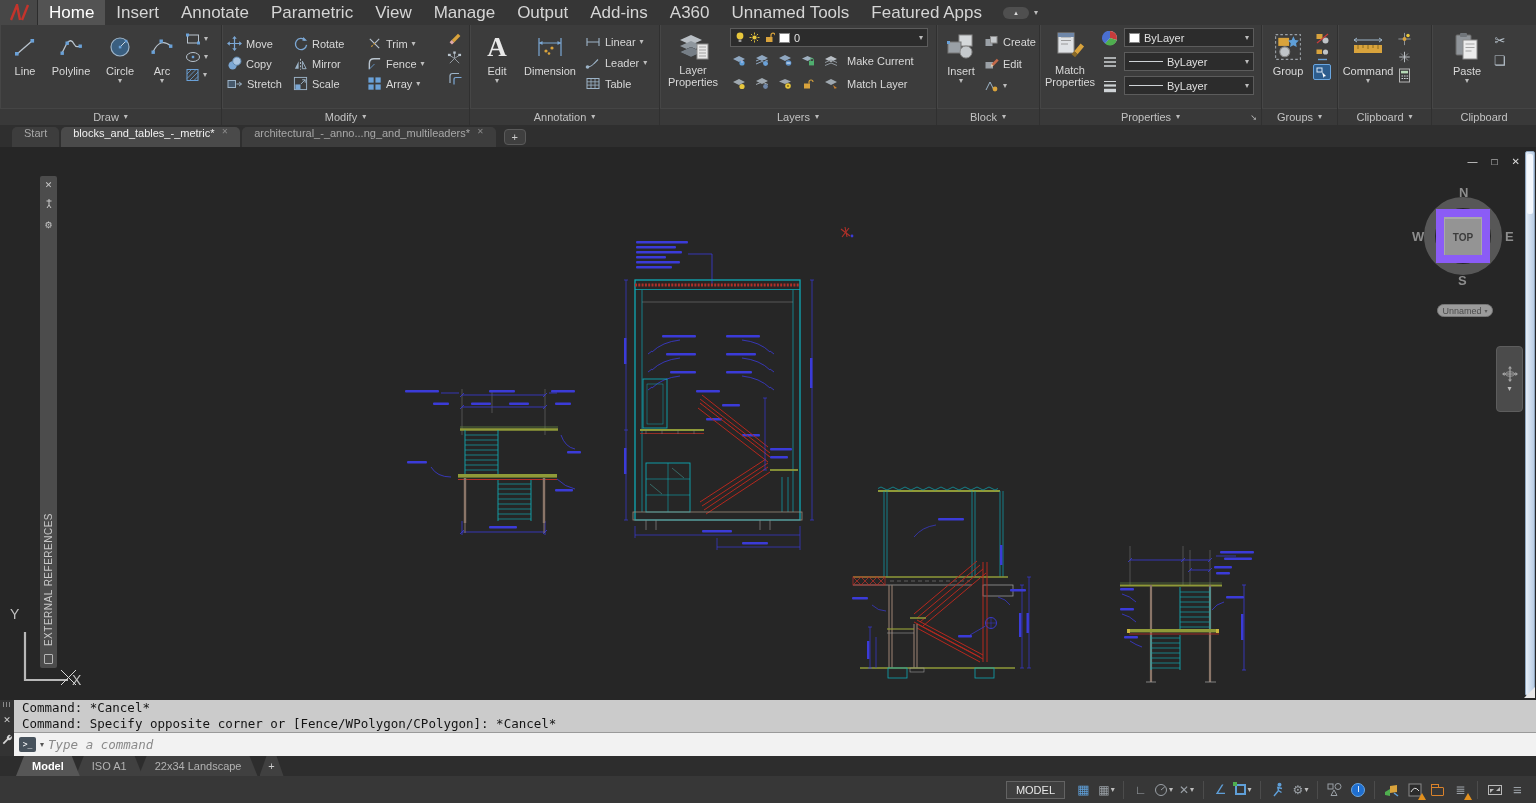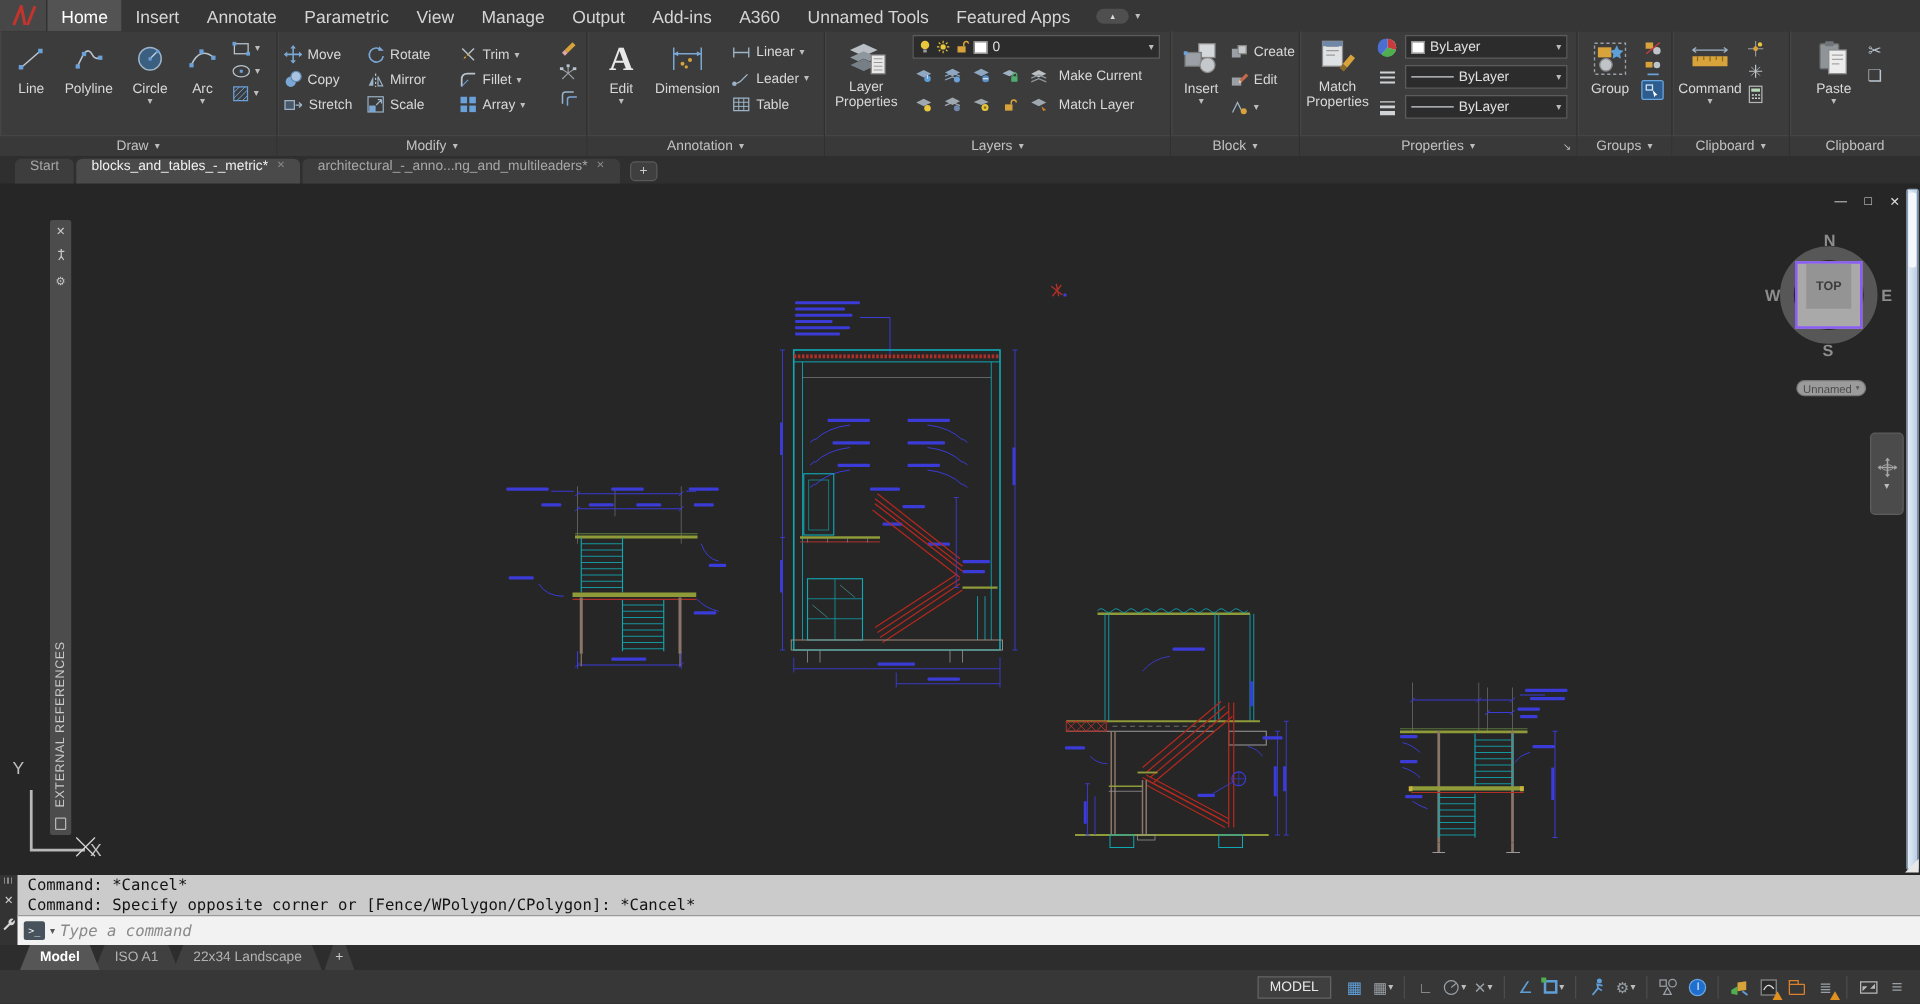--- a/index.html
+++ b/index.html
@@ -4,21 +4,21 @@
 <style>
 *{margin:0;padding:0;box-sizing:border-box}
 html,body{width:1536px;height:803px;overflow:hidden;background:#272727;
   font-family:"Liberation Sans",sans-serif;font-size:11px;color:#d6d6d6;cursor:default}
 .ic{display:inline-flex;align-items:center;justify-content:center;line-height:1}
 .caret{font-size:8px;color:#bdbdbd;line-height:8px}
 
 
 .menubar{position:absolute;top:0;left:0;right:0;height:25px;background:#363636;display:flex;align-items:stretch}
 .logo{width:38px;background:#474747;display:flex;align-items:center;justify-content:center;border-right:1px solid #2c2c2c}
-.menu-item{padding:0 11px;font-size:14px;color:#d5d5d5;display:flex;align-items:center}
+.menu-item{padding:0 11px;font-size:17px;color:#d5d5d5;display:flex;align-items:center}
 .menu-item.active{background:#535353;color:#fff}
 .ribbon-collapse{display:flex;align-items:center;gap:5px;margin-left:10px}
 .ribbon-collapse .pill{width:26px;height:12px;border-radius:6px;background:#4f4f4f;color:#ddd;font-size:7px;display:flex;align-items:center;justify-content:center}
 
 
 .ribbon{position:absolute;top:25px;left:0;right:0;height:100px;background:#3c3c3c;display:flex}
 .panel{position:relative;display:flex;flex-direction:column;border-right:1px solid #303030;box-shadow:inset 1px 0 0 #464646}
 .panel-content{flex:1;display:flex;padding:3px 3px 0 5px;position:relative}
 .panel-footer{height:17px;display:flex;align-items:center;justify-content:center;gap:5px;font-size:11px;color:#c2c2c2;border-top:1px solid #454545;background:#393939}
 .bigbtn{display:flex;flex-direction:column;align-items:center;color:#d8d8d8;font-size:11px;line-height:12px;padding-top:1px}
@@ -42,21 +42,21 @@
 
 .canvas{position:absolute;top:147px;left:0;right:0;height:553px;background:#262626;overflow:hidden}
 .drawings{position:absolute;top:0;left:0}
 .win-controls{position:absolute;top:9px;right:16px;display:flex;gap:14px;color:#dcdcdc;font-size:10px}
 .xref{position:absolute;left:40px;top:29px;width:17px;height:492px;background:#4c4c4c;border-radius:2px;display:flex;flex-direction:column;align-items:center;padding:4px 0}
 .xref .xi{color:#c8c8c8;font-size:9px;margin-bottom:9px}
 .xref-title{margin-top:auto;writing-mode:vertical-rl;transform:rotate(180deg);font-size:10px;color:#c9c9c9;letter-spacing:.5px;white-space:nowrap}
 .xref-doc{margin-top:8px;width:9px;height:10px;border:1px solid #b5b5b5;border-radius:1px}
 .viewcube{position:absolute;left:1415px;top:40px;width:96px;height:100px}
 .vc-ring{position:absolute;left:9px;top:10px;width:78px;height:78px;border-radius:50%;border:11px solid rgba(96,96,96,.85)}
-.vc-top{position:absolute;left:21px;top:22px;width:54px;height:54px;background:#a9a9a9;border:2px solid #8b5cf6;display:flex;align-items:flex-start;justify-content:center}
+.vc-top{position:absolute;left:21px;top:22px;width:54px;height:54px;background:#a9a9a9;border:8px solid #8b5cf6;display:flex;align-items:flex-end;justify-content:center}
 .vc-top-inner{width:36px;height:36px;background:#949494;display:flex;align-items:center;justify-content:center;font-size:10px;font-weight:bold;color:#3c3c3c}
 .vc-l{position:absolute;font-weight:bold;font-size:13px;color:#8d8d8d}
 .vc-pill{position:absolute;left:1437px;top:157px;width:56px;height:13px;background:#9b9b9b;border:1px solid #777;border-radius:7px;display:flex;align-items:center;justify-content:center;gap:3px;font-size:9px;color:#4c4c4c}
 .navtool{position:absolute;left:1496px;top:199px;width:27px;height:66px;background:#4b4b4b;border:1px solid #5d5d5d;border-radius:4px;display:flex;flex-direction:column;align-items:center;justify-content:center;gap:3px;color:#a5a5a5}
 .vscroll{position:absolute;left:1525px;top:4px;width:10px;height:545px;background:linear-gradient(90deg,#e6eef8,#b9cde4);border:1px solid #8fa6bf;border-radius:2px}
 .vscroll .grip{position:absolute;left:1px;top:2px;width:6px;height:60px;background:#f4f8fd;border-radius:2px}
 .corner-tri{position:absolute;left:1524px;top:540px;width:0;height:0;border-left:11px solid transparent;border-bottom:11px solid #e8e8e8}
 
 
 .cmd{position:absolute;top:700px;left:0;right:0;height:56px;background:#333;display:flex}
@@ -279,21 +279,21 @@
             <span>Trim</span>
           <span class="caret">▾</span>
         </div>
         <div class="srow">
           <span class="ic">
             <svg width="15" height="15" viewBox="0 0 16 16">
                 <path d="M2.5 14 V8 Q2.5 3 7.5 3 H14" stroke="#b9c4ce" stroke-width="1.5" fill="none"></path>
                 <path d="M2.5 14 L8 8.5" stroke="#6aa1d8" stroke-width=".9"></path>
               </svg>
           </span>
-            <span>Fillet</span>
+            <span>Fence</span>
           <span class="caret">▾</span>
         </div>
         <div class="srow">
           <span class="ic">
             <svg width="15" height="15" viewBox="0 0 16 16">
                 <rect x="1.5" y="1.5" width="5.6" height="5.6" fill="#6aa1d8"></rect>
                 <rect x="9" y="1.5" width="5.6" height="5.6" fill="#6aa1d8"></rect>
                 <rect x="1.5" y="9" width="5.6" height="5.6" fill="#6aa1d8"></rect>
                 <rect x="9" y="9" width="5.6" height="5.6" fill="#6aa1d8"></rect>
               </svg>

